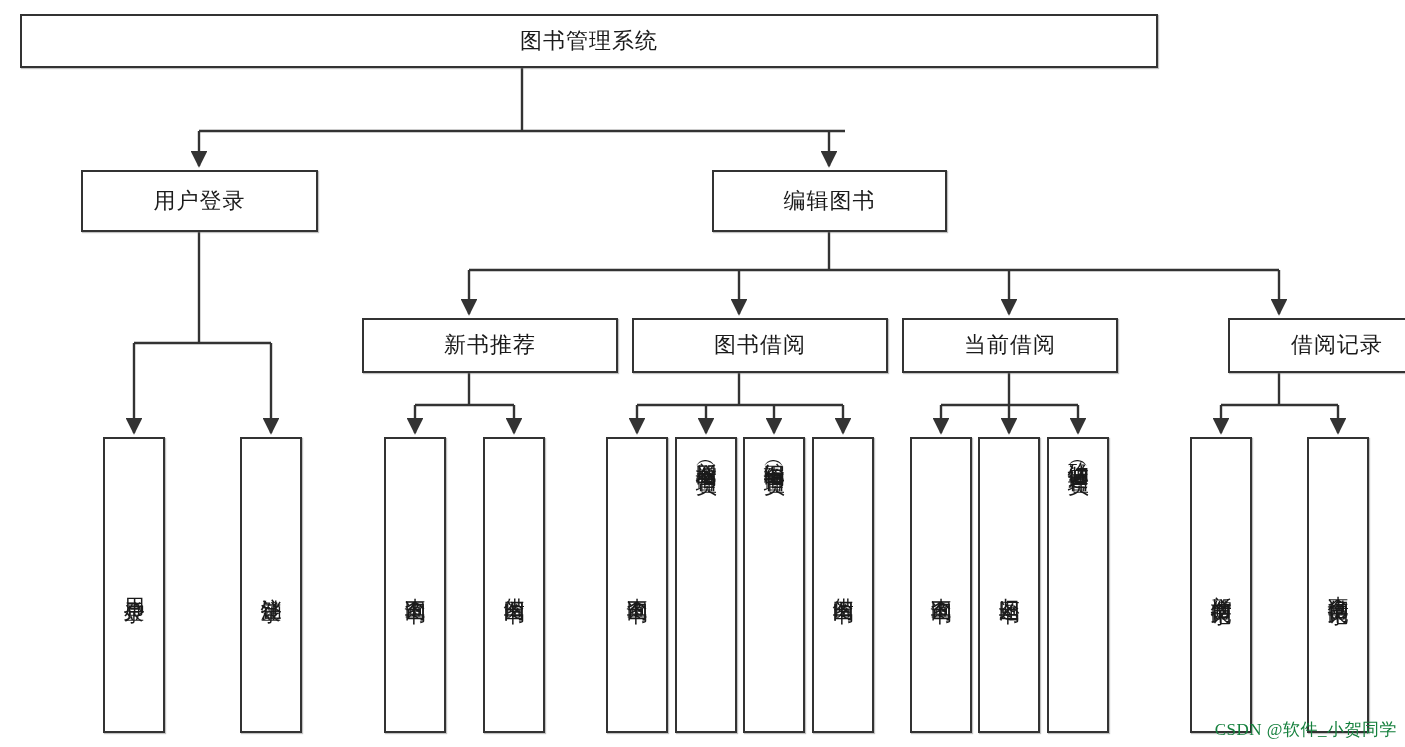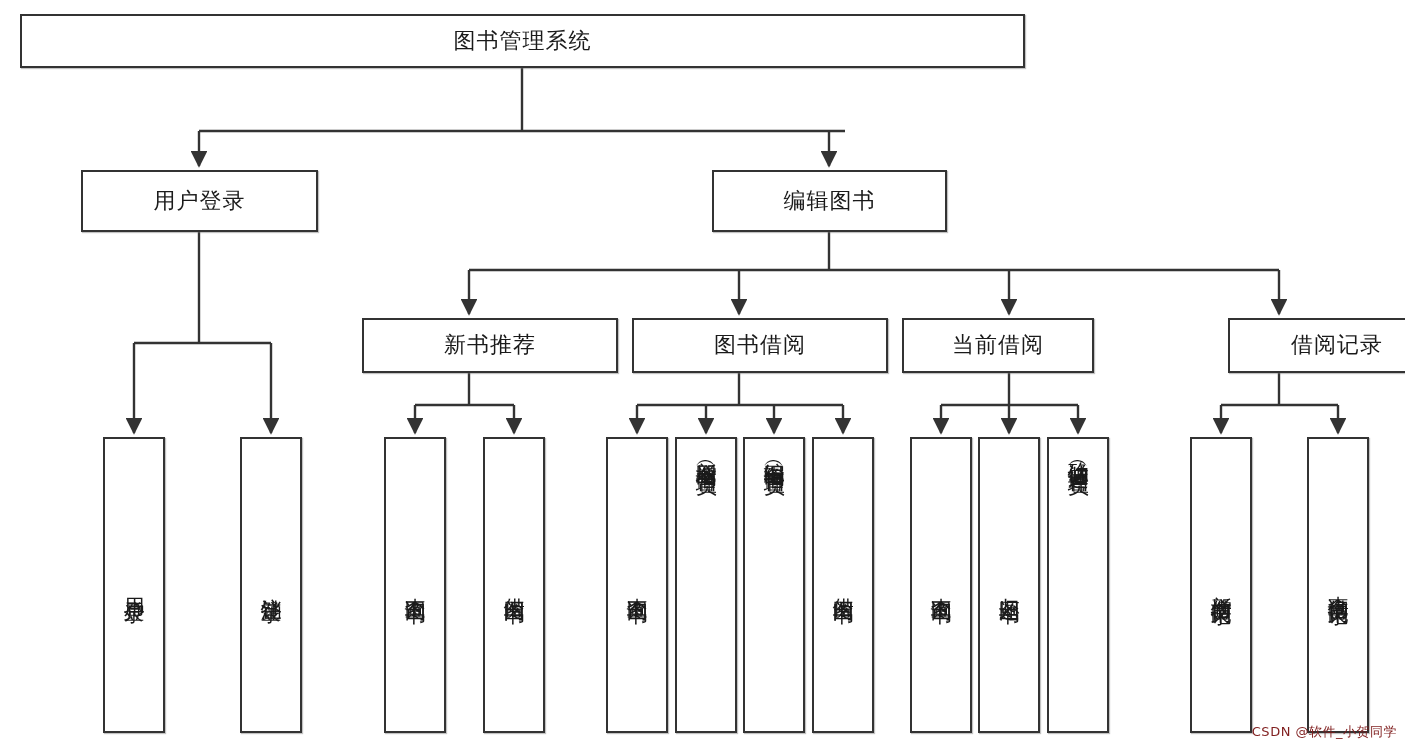--- a/index.html
+++ b/index.html
@@ -55,25 +55,26 @@
     padding-bottom: 6px;
     text-align: center;
   }
   .node-v.align-top {
     justify-content: flex-start;
   }
   #watermark {
     position: absolute;
     right: 8px;
     bottom: 6px;
-    font-size: 13px;
-    color: #7f1d1d;
+    font-size: 17px;
+    color: #15803d;
     letter-spacing: 0.5px;
     white-space: nowrap;
     user-select: none;
+    font-family: Liberation Serif, serif;
   }
 </style>
 </head>
 <body>
 
 <div id="diagram-root">
 
   <svg id="edge-layer" viewBox="0 0 1405 747" width="1405" height="747" xmlns="http://www.w3.org/2000/svg">
     <defs>
       <marker id="arrow" viewBox="0 0 10 10" refX="9" refY="5" markerWidth="7" markerHeight="7" orient="auto-start-reverse">
@@ -117,38 +118,38 @@
       <path d="M 1009 405 L 1009 433" marker-end="url(#arrow)"></path>
       <path d="M 1078 405 L 1078 433" marker-end="url(#arrow)"></path>
 
       <path d="M 1279 373 L 1279 405"></path>
       <path d="M 1221 405 L 1338 405"></path>
       <path d="M 1221 405 L 1221 433" marker-end="url(#arrow)"></path>
       <path d="M 1338 405 L 1338 433" marker-end="url(#arrow)"></path>
     </g>
   </svg>
 
-  <div class="node node-h" style="left:20px; top:14px; width:1005px; height:54px;">
+  <div class="node node-h" style="left:20px; top:14px; width:1138px; height:54px;">
     <span>图书管理系统</span>
   </div>
 
   <div class="node node-h" style="left:81px; top:170px; width:237px; height:62px;">
     <span>用户登录</span>
   </div>
   <div class="node node-h" style="left:712px; top:170px; width:235px; height:62px;">
     <span>编辑图书</span>
   </div>
 
   <div class="node node-h" style="left:362px; top:318px; width:256px; height:55px;">
     <span>新书推荐</span>
   </div>
   <div class="node node-h" style="left:632px; top:318px; width:256px; height:55px;">
     <span>图书借阅</span>
   </div>
-  <div class="node node-h" style="left:902px; top:318px; width:192px; height:55px;">
+  <div class="node node-h" style="left:902px; top:318px; width:216px; height:55px;">
     <span>当前借阅</span>
   </div>
   <div class="node node-h" style="left:1228px; top:318px; width:218px; height:55px;">
     <span>借阅记录</span>
   </div>
 
   <div class="node node-v" style="left:103px; top:437px; width:62px; height:296px;">
     <span>用户登录</span>
   </div>
   <div class="node node-v" style="left:240px; top:437px; width:62px; height:296px;">

